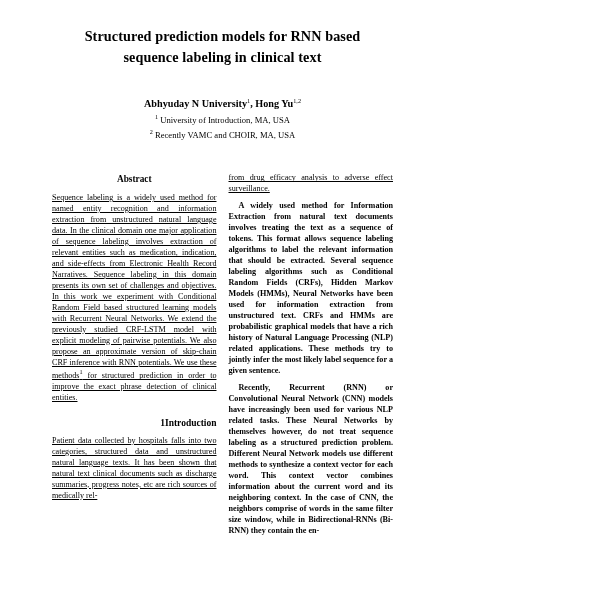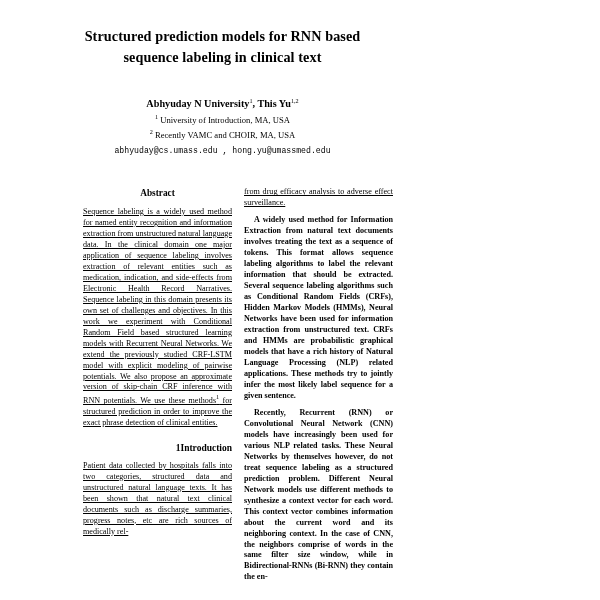--- a/index.html
+++ b/index.html
@@ -52,21 +52,20 @@
     text-align: center;
     font-family: "Liberation Mono", monospace;
     font-size: 8.2px;
     margin-top: 5px;
     letter-spacing: 0px;
   }
   .columns {
     margin-top: 32px;
     display: flex;
     gap: 12px;
-    margin-left: 31px;
   }
   .col {
     width: 239px;
     font-size: 8.15px;
     line-height: 1.345;
     text-align: justify;
   }
   .sec-head {
     font-weight: bold;
     font-size: 9.3px;
@@ -103,31 +102,30 @@
   }
 </style>
 </head>
 <body>
 
 <div class="page">
 
   <div class="title">Structured prediction models for RNN based sequence labeling in clinical text</div>
 
   <div class="authors">
-    <span>Abhyuday N University</span><span class="sup">1</span><span>, This Yu</span><span class="sup">1,2</span>
+    <span>Abhyuday N University</span><span class="sup">1</span><span>, Hong Yu</span><span class="sup">1,2</span>
   </div>
 
   <div class="affil">
     <span class="sup">1</span><span> University of Introduction, MA, USA</span>
   </div>
   <div class="affil">
     <span class="sup">2</span><span> Recently VAMC and CHOIR, MA, USA</span>
   </div>
 
-  <div class="emails">abhyuday@cs.umass.edu , hong.yu@umassmed.edu</div>
 
   <div class="columns">
 
     <div class="col">
       <div class="sec-head">Abstract</div>
       <p class="para first"><span>Sequence labeling is a widely used method for named entity recognition and information extraction from unstructured natural language data. In the clinical domain one major application of sequence labeling involves extraction of relevant entities such as medication, indication, and side-effects from Electronic Health Record Narratives. Sequence labeling in this domain presents its own set of challenges and objectives. In this work we experiment with Conditional Random Field based structured learning models with Recurrent Neural Networks. We extend the previously studied CRF-LSTM model with explicit modeling of pairwise potentials. We also propose an approximate version of skip-chain CRF inference with RNN potentials. We use these methods</span><sup class="fn">1</sup><span> for structured prediction in order to improve the exact phrase detection of clinical entities.</span></p>
 
       <div class="sec-head-left">
         <span class="num">1</span><span>Introduction</span>
       </div>

